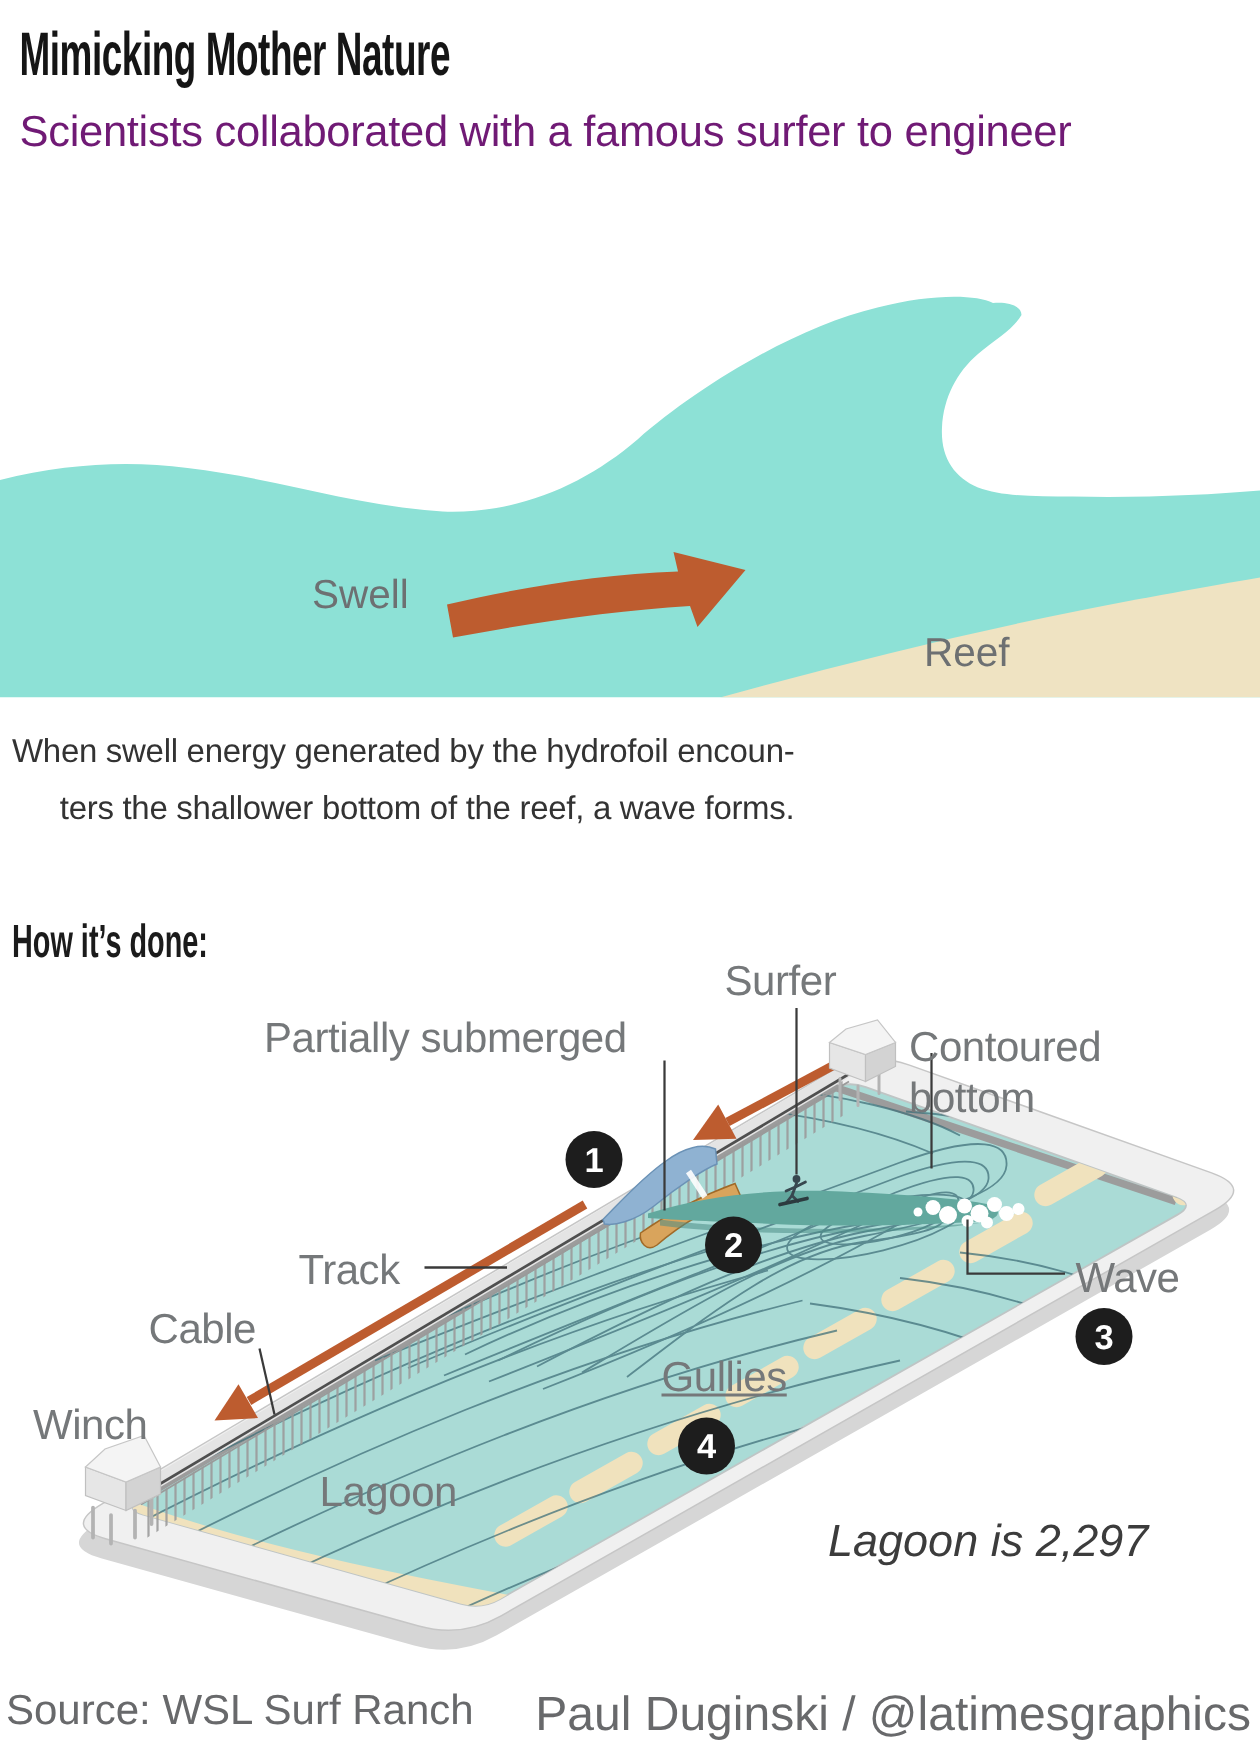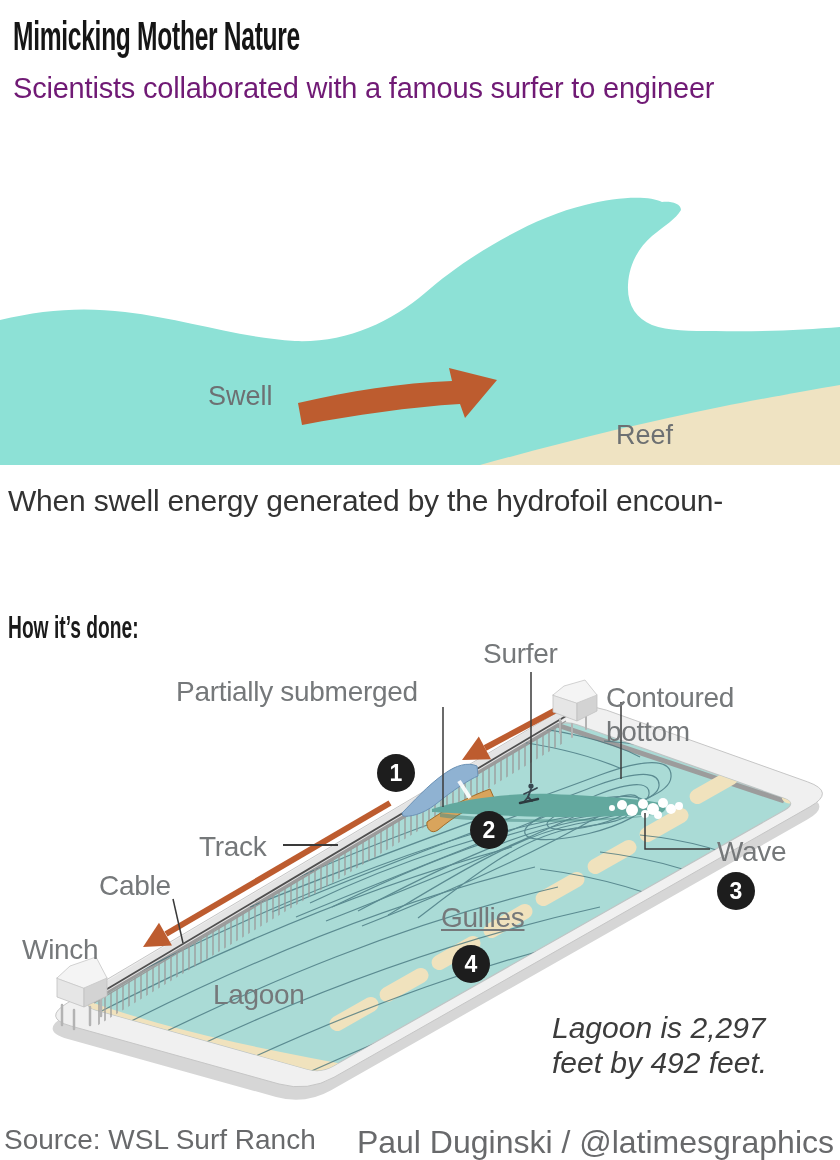--- a/index.html
+++ b/index.html
@@ -13,21 +13,21 @@
     left:13px; top:12px; font-size:41px; font-weight:bold; color:#151515;
     letter-spacing:-0.5px; transform:scaleX(.60); transform-origin:0 50%;
     white-space:nowrap; line-height:48px;
   }
   .subtitle {
     left:13px; top:70px; font-size:29px; color:#701a75; line-height:36px;
     letter-spacing:-0.2px; white-space:nowrap;
   }
   .fig-label { font-size:27px; color:#6d7072; white-space:nowrap; }
   .explainer {
-    left:8px; top:482px; font-size:30px; color:#333333; line-height:38px;
+    left:8px; top:482px; font-size:22px; color:#333333; line-height:38px;
     letter-spacing:-0.2px; white-space:nowrap;text-align:right;
   }
   .how-heading {
     left:8px; top:610px; font-size:31px; font-weight:bold; color:#1b1b1b;
     transform:scaleX(.62); transform-origin:0 50%; white-space:nowrap;
   }
   .d-label {
     font-size:28px; color:#75787a; line-height:34px; letter-spacing:-0.3px;
     white-space:nowrap;
   }
@@ -80,20 +80,21 @@
     M 298,218
     C 350,206 400,198 452,196
     L 449,183 L 497,195 L 465,233 L 460,219
     C 410,222 355,230 302,240 Z"></path>
 </svg>
 <div class="abs fig-label" style="left:208px; top:381px;">Swell</div>
 <div class="abs fig-label" style="left:616px; top:420px;">Reef</div>
 
 <div class="abs explainer">
   <div>When swell energy generated by the hydrofoil encoun-</div>
+  <div>ters the shallower bottom of the reef, a wave forms.</div>
 </div>
 
 <div class="abs how-heading">How it’s done:</div>
 
 <svg class="abs" style="left:0; top:645px;" width="840" height="470" viewBox="0 0 840 470">
   <defs>
     <pattern id="posts" width="6" height="30" patternUnits="userSpaceOnUse">
       <line x1="3" y1="0" x2="3" y2="30" stroke="#9b9b9b" stroke-width="1.5"></line>
     </pattern>
     <clipPath id="waterclip">
@@ -240,17 +241,16 @@
 <div class="abs d-label" style="left:441px; top:901px;text-decoration:underline;">Gullies</div>
 <div class="abs d-label" style="left:717px; top:835px;">Wave</div>
 
 <div class="abs step" style="left:377px; top:754px;">1</div>
 <div class="abs step" style="left:470px; top:811px;">2</div>
 <div class="abs step" style="left:717px; top:872px;">3</div>
 <div class="abs step" style="left:452px; top:945px;">4</div>
 
 <div class="abs note">
   <div>Lagoon is 2,297</div>
-  <div>feet by 492 feet.</div>
 </div>
 
 <div class="abs footer-source">Source: WSL Surf Ranch</div>
 <div class="abs footer-credit">Paul Duginski / @latimesgraphics</div>
 
 </body></html>

